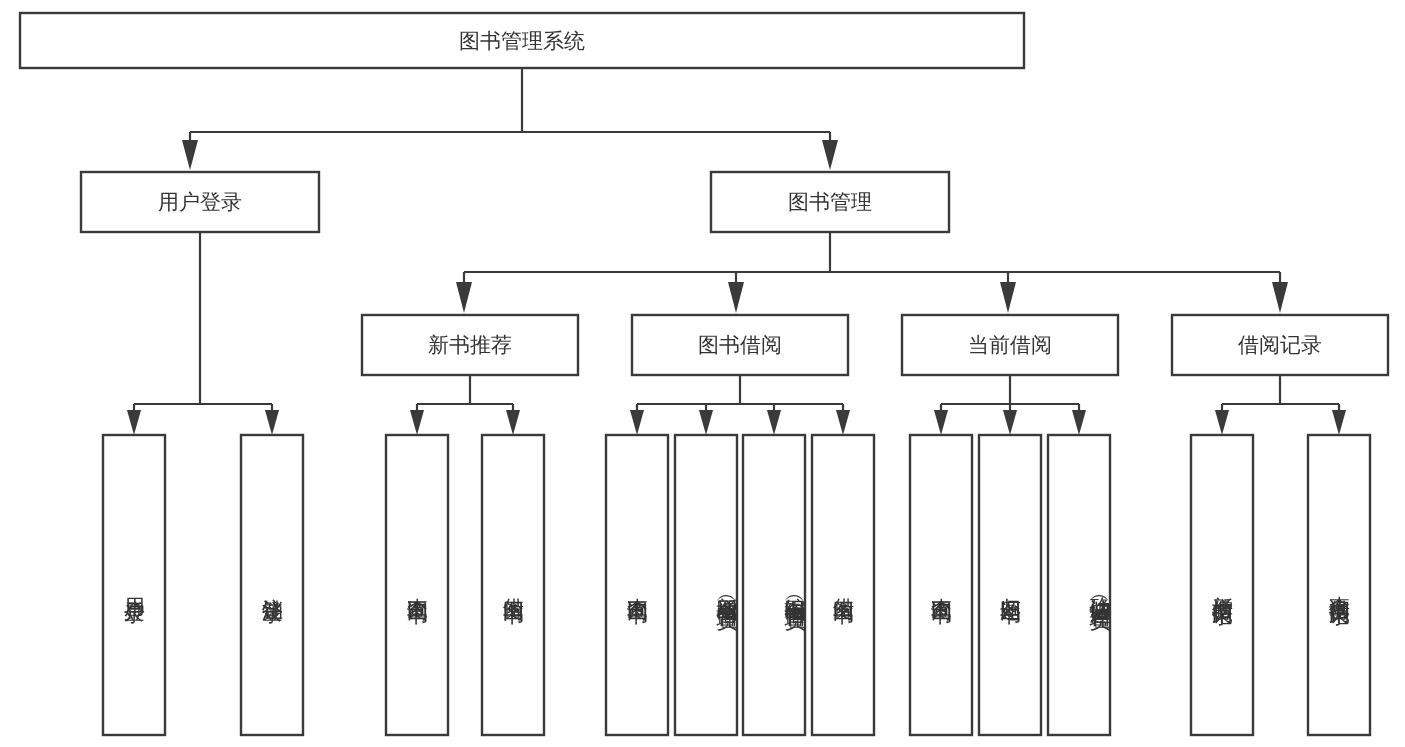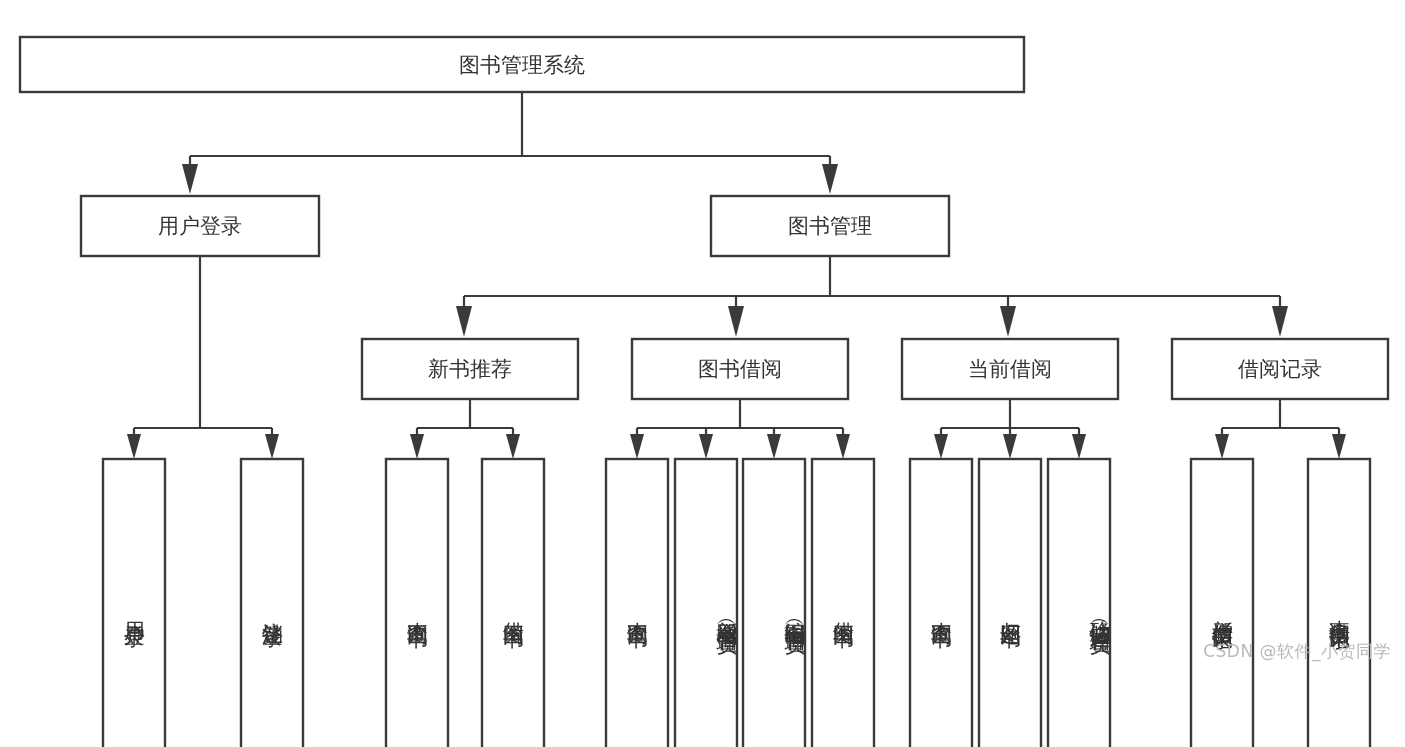--- a/index.html
+++ b/index.html
@@ -12,21 +12,20 @@
     height: 747px;
     font-family: "DejaVu Sans", "Liberation Sans", sans-serif;
     overflow: hidden;
     position: relative;
   }
   #diagram-root {
     position: relative;
     width: 1405px;
     height: 645px;
     background: #ffffff;
-    margin-top: 24px;
   }
   svg.flow {
     position: absolute;
     left: 0;
     top: 0;
     width: 1405px;
     height: 747px;
     display: block;
   }
   .node-box {
@@ -188,15 +187,14 @@
   <div class="leaf-label" style="left:606px; top:435px; width:62px; height:300px;">查询图书</div>
   <div class="leaf-label" style="left:675px; top:435px; width:62px; height:300px; align-items:flex-start; padding-top:8px; box-sizing:border-box;">新增图书（管理员）</div>
   <div class="leaf-label" style="left:743px; top:435px; width:62px; height:300px; align-items:flex-start; padding-top:8px; box-sizing:border-box;">编辑图书（管理员）</div>
   <div class="leaf-label" style="left:812px; top:435px; width:62px; height:300px;">借阅图书</div>
   <div class="leaf-label" style="left:910px; top:435px; width:62px; height:300px;">查询图书</div>
   <div class="leaf-label" style="left:979px; top:435px; width:62px; height:300px;">归还图书</div>
   <div class="leaf-label" style="left:1048px; top:435px; width:62px; height:300px; align-items:flex-start; padding-top:8px; box-sizing:border-box;">确认归还（管理员）</div>
   <div class="leaf-label" style="left:1191px; top:435px; width:62px; height:300px;">新增借阅记录</div>
   <div class="leaf-label" style="left:1308px; top:435px; width:62px; height:300px;">查询借阅记录</div>
 
-  <div class="watermark">CSDN @软件_小贺同学</div>
 
 </div>
 
 </body></html>

